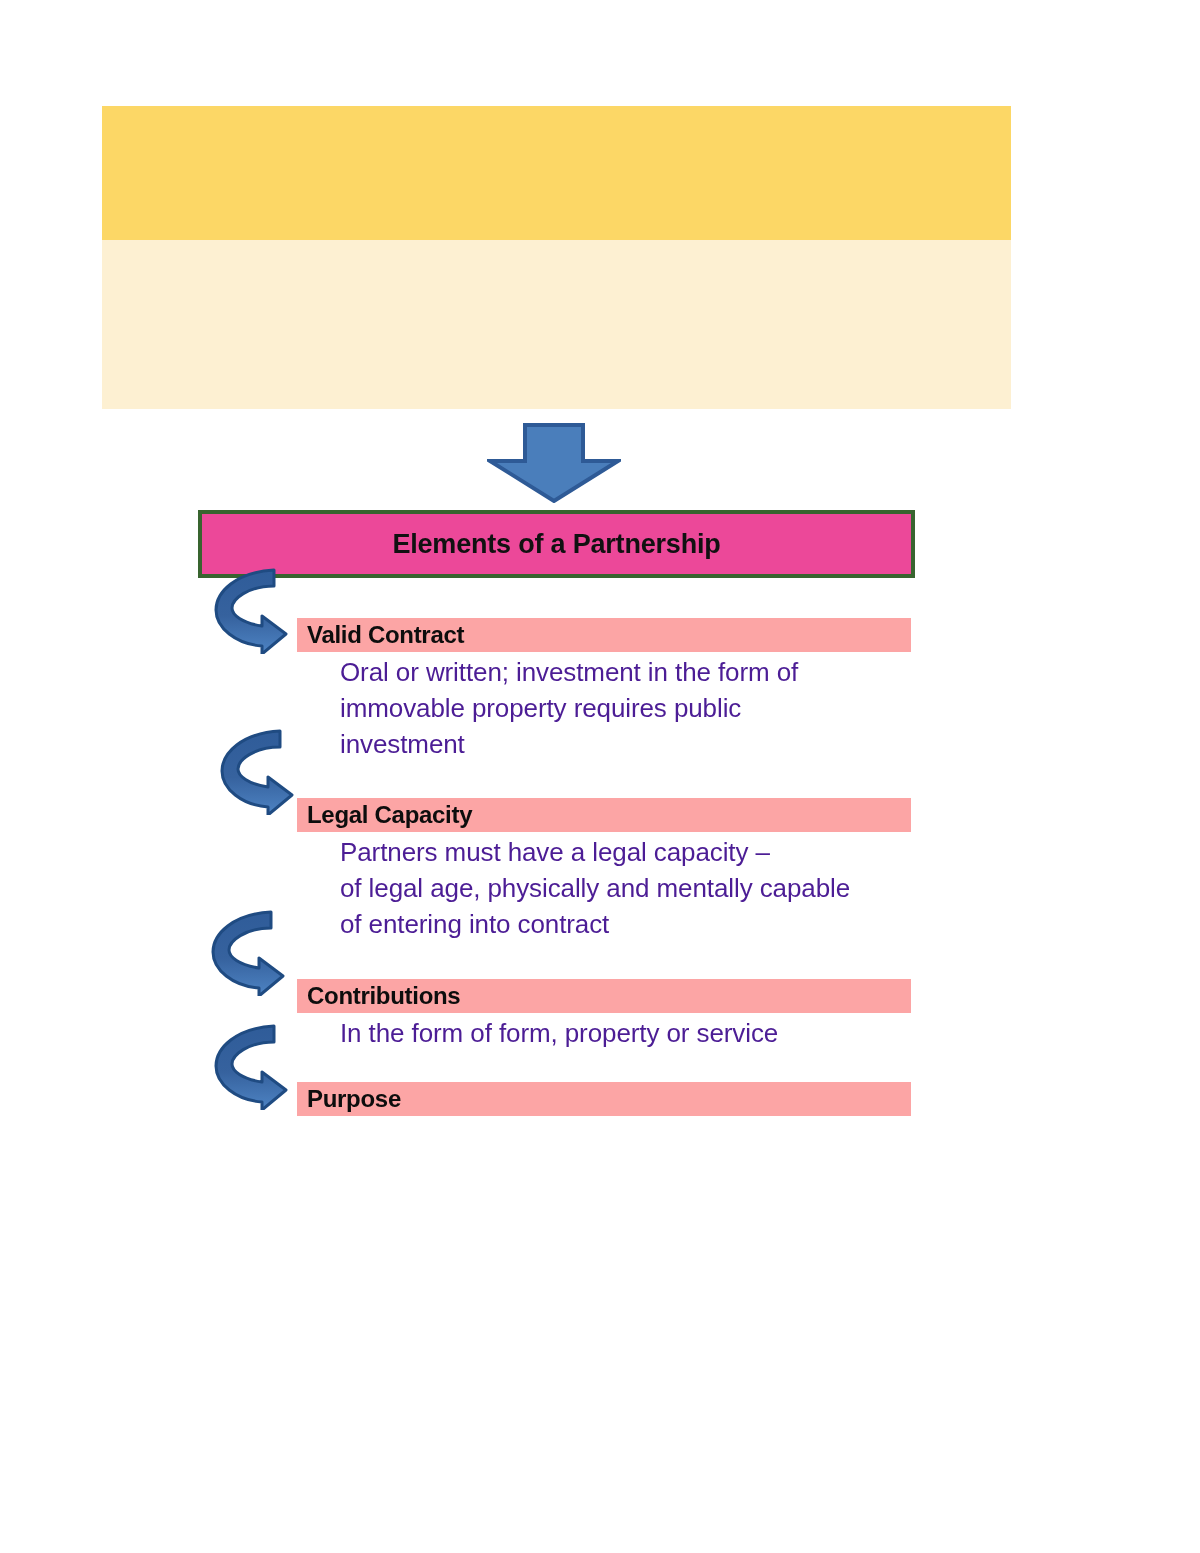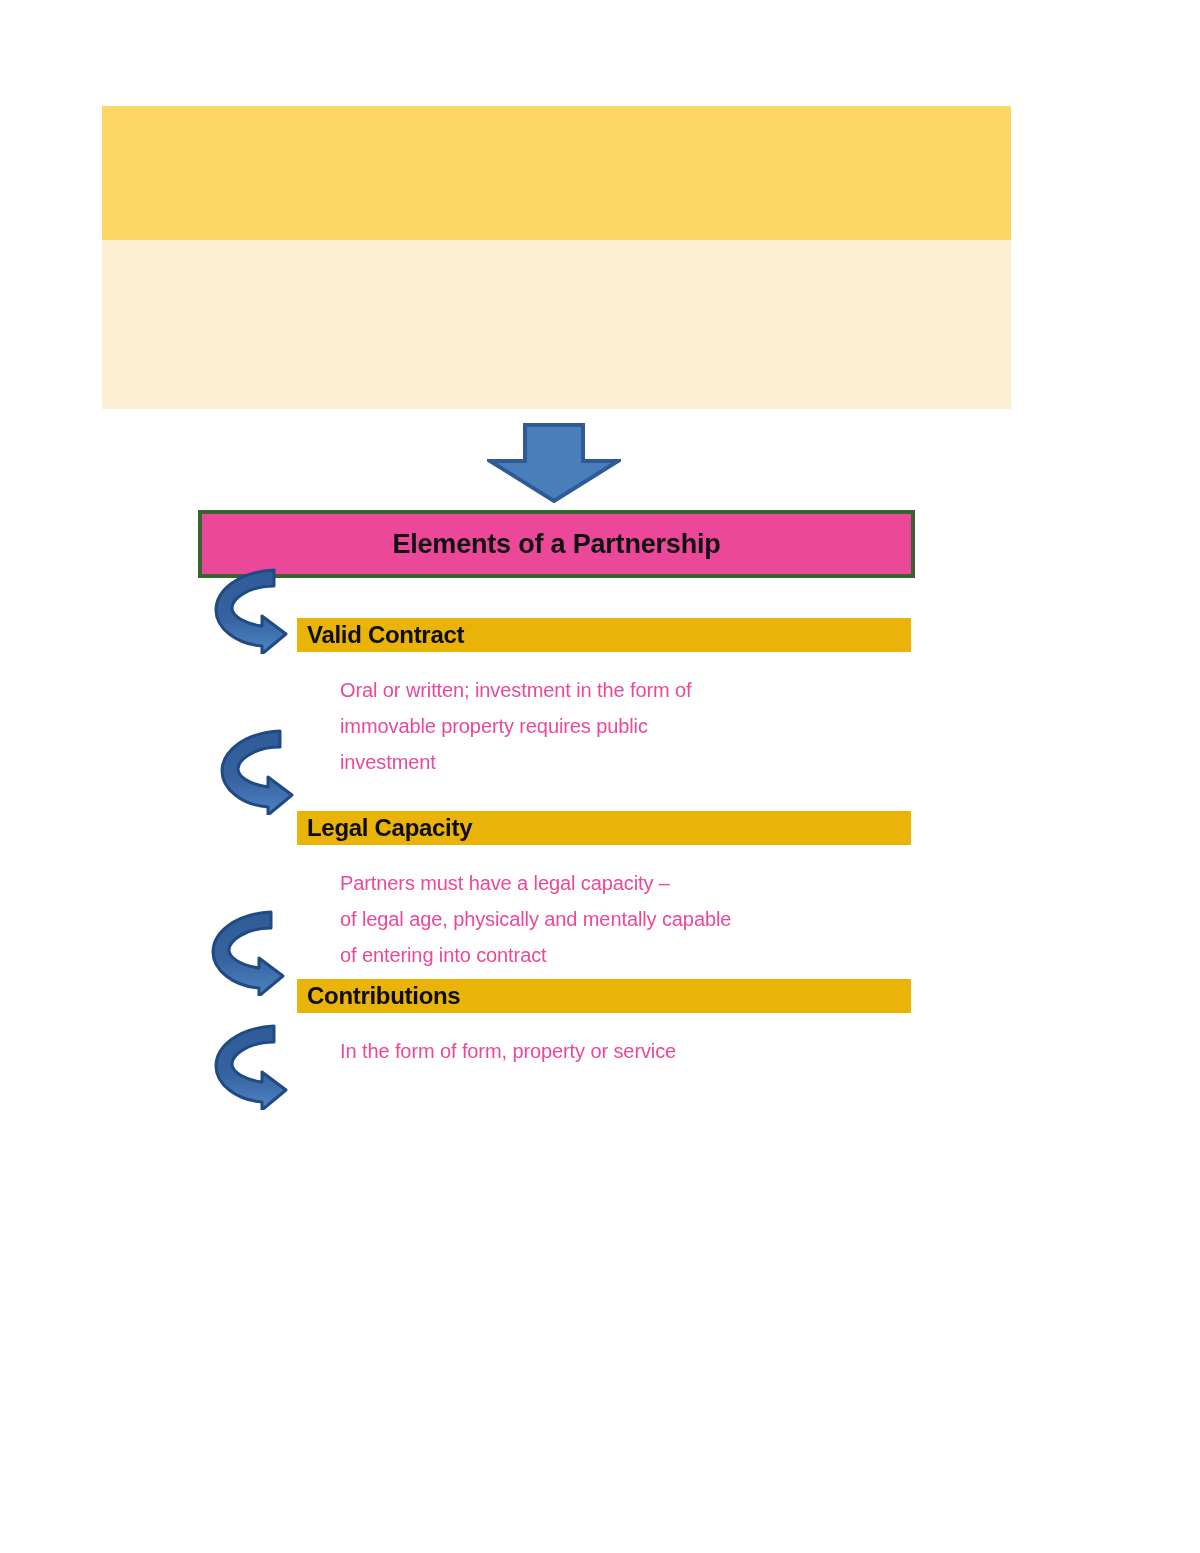--- a/index.html
+++ b/index.html
@@ -69,37 +69,37 @@
     color: #111111;
   }
 
   
   .section {
     position: absolute;
     left: 297px;
     width: 614px;
   }
   .section-header {
-    background: #eab308;
+    background: #fca5a5;
     height: 34px;
     line-height: 34px;
     font-size: 24px;
     font-weight: bold;
     padding-left: 10px;
     box-sizing: border-box;
     letter-spacing: -0.3px;
     color: #0d0d0d;
   }
   .section-body {
     padding-left: 43px;
-    padding-top: 20px;
-    font-size: 20px;
+    padding-top: 2px;
+    font-size: 26px;
     line-height: 36px;
     letter-spacing: -0.1px;
-    color: #ec4899;
+    color: #4c1d95;
   }
   .section-body .line {
     display: block;
     white-space: nowrap;
   }
   .section-body .line.bold {
     font-weight: normal;
   }
 
   
@@ -183,30 +183,31 @@
 
 <div class="section" style="top:618px;">
   <div class="section-header">Valid Contract</div>
   <div class="section-body">
       <span class="line">Oral or written; investment in the form of</span>
       <span class="line">immovable property requires public</span>
       <span class="line">investment</span>
     </div>
 </div>
 
-<div class="section" style="top:798px;margin-top:13px;">
+<div class="section" style="top:798px;">
   <div class="section-header">Legal Capacity</div>
   <div class="section-body">
       <span class="line bold">Partners must have a legal capacity –</span>
       <span class="line">of legal age, physically and mentally capable</span>
       <span class="line">of entering into contract</span>
     </div>
 </div>
 
 <div class="section" style="top:979px;">
   <div class="section-header">Contributions</div>
   <div class="section-body">
       <span class="line">In the form of form, property or service</span>
     </div>
 </div>
 
 <div class="section" style="top:1082px;">
+  <div class="section-header">Purpose</div>
 </div>
 
 </body></html>

